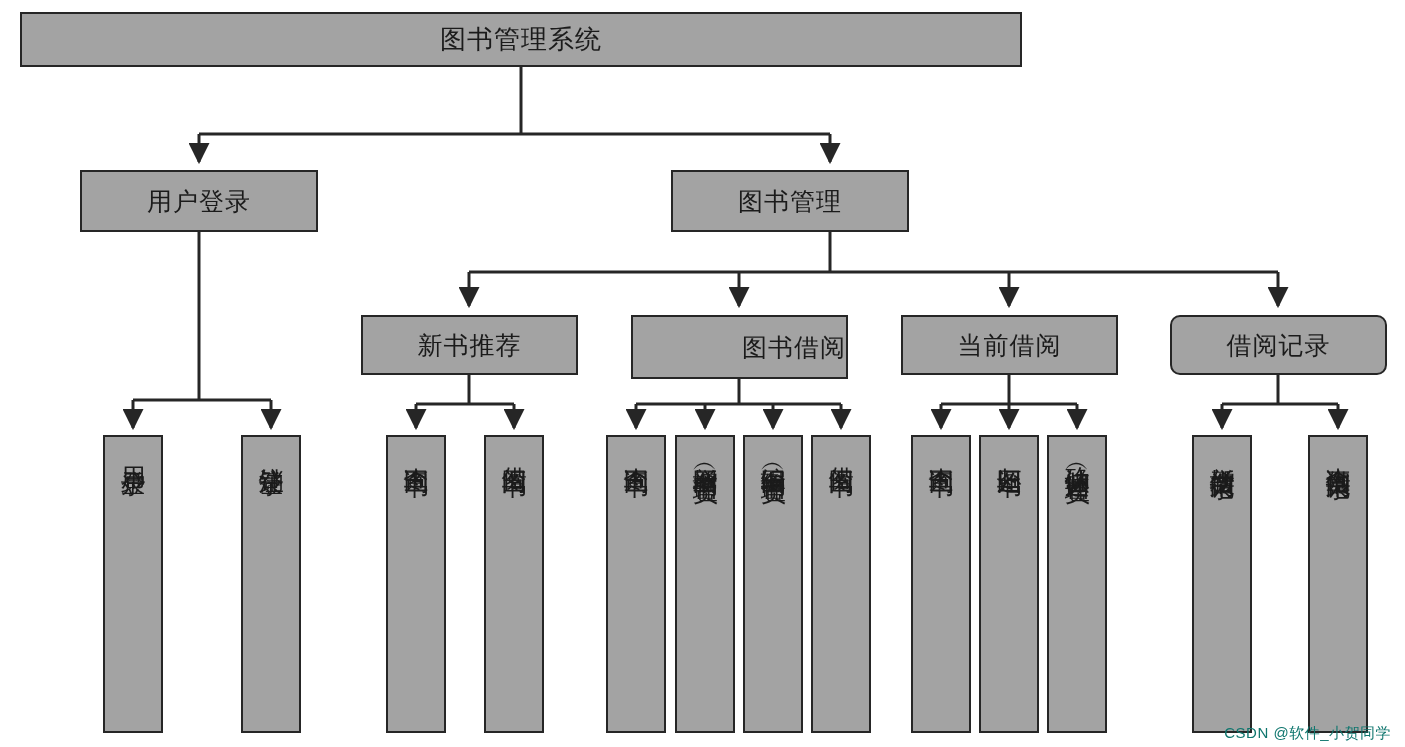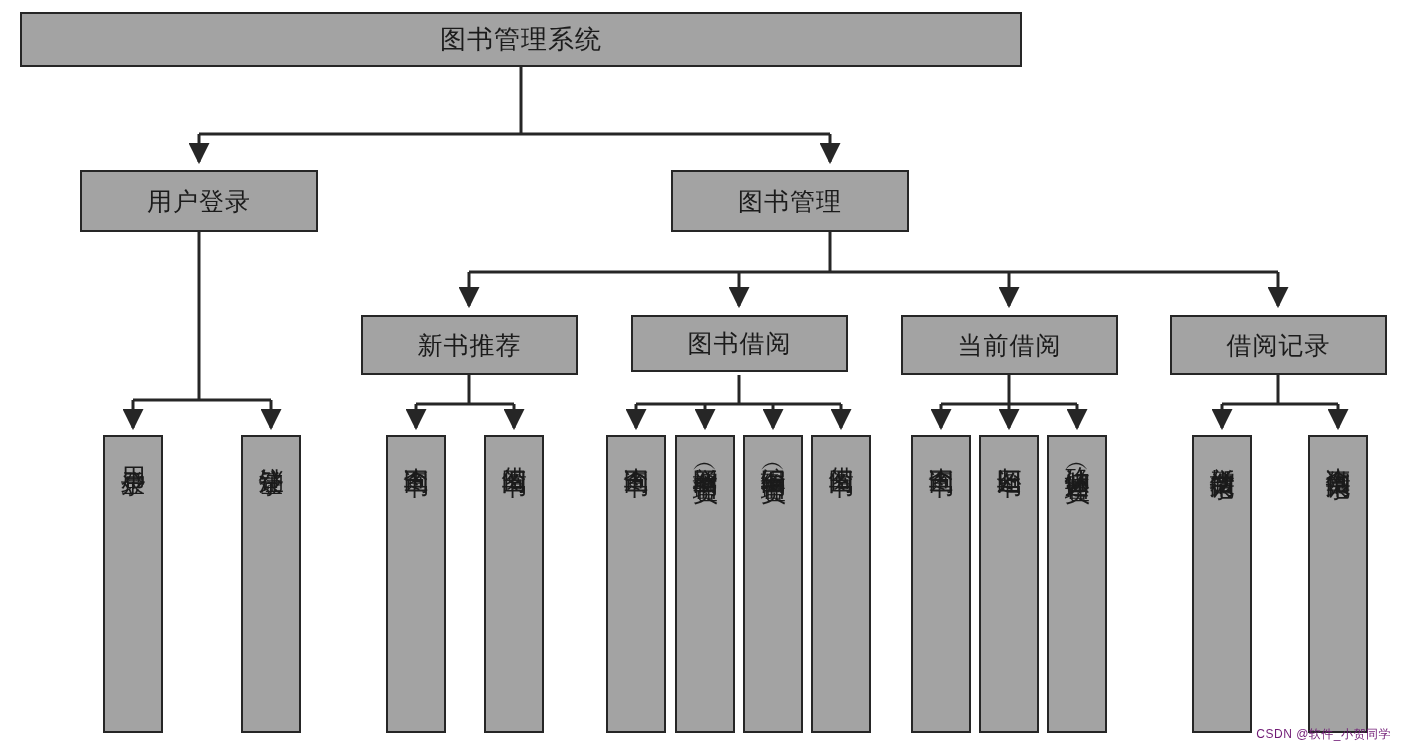--- a/index.html
+++ b/index.html
@@ -52,22 +52,22 @@
     writing-mode: vertical-rl;
     text-orientation: upright;
     white-space: nowrap;
     text-align: left;
   }
   #root-node .label { font-size: 26px; }
   .watermark {
     position: absolute;
     right: 14px;
     bottom: 4px;
-    font-size: 12px;
-    color: #701a75;
+    font-size: 15px;
+    color: #0f766e;
     letter-spacing: 0.5px;
     white-space: nowrap;
     pointer-events: none;
   }
 </style>
 </head>
 <body>
 
 <div id="canvas">
 
@@ -131,27 +131,27 @@
   <div class="node horiz" style="left:80px; top:170px; width:238px; height:62px;">
     <span class="label">用户登录</span>
   </div>
   <div class="node horiz" style="left:671px; top:170px; width:238px; height:62px;">
     <span class="label">图书管理</span>
   </div>
 
   <div class="node horiz" style="left:361px; top:315px; width:217px; height:60px;text-align:center;">
     <span class="label">新书推荐</span>
   </div>
-  <div class="node horiz" style="left:631px; top:315px; width:217px; height:57px;">
+  <div class="node horiz" style="left:631px; top:315px; width:217px; height:64px;justify-content:flex-end;">
     <span class="label">图书借阅</span>
   </div>
   <div class="node horiz" style="left:901px; top:315px; width:217px; height:60px;">
     <span class="label">当前借阅</span>
   </div>
-  <div class="node horiz" style="left:1170px; top:315px; width:217px; height:60px;">
+  <div class="node horiz" style="left:1170px; top:315px; width:217px; height:60px;border-radius:10px;">
     <span class="label">借阅记录</span>
   </div>
 
   <div class="node vert" style="left:103px; top:435px; width:60px; height:298px;">
     <span class="label">用户登录</span>
   </div>
   <div class="node vert" style="left:241px; top:435px; width:60px; height:298px;">
     <span class="label">注销登录</span>
   </div>
 

